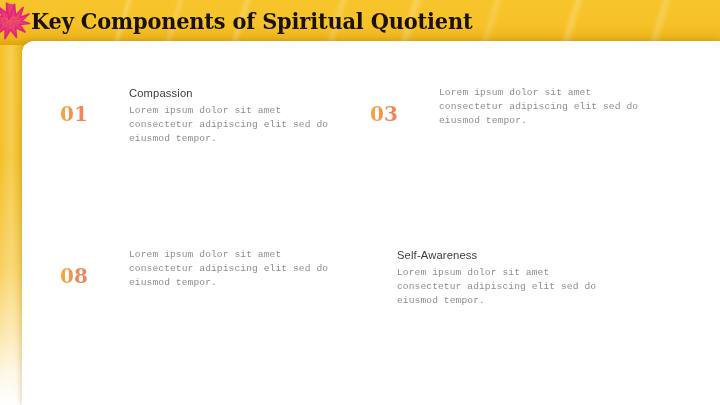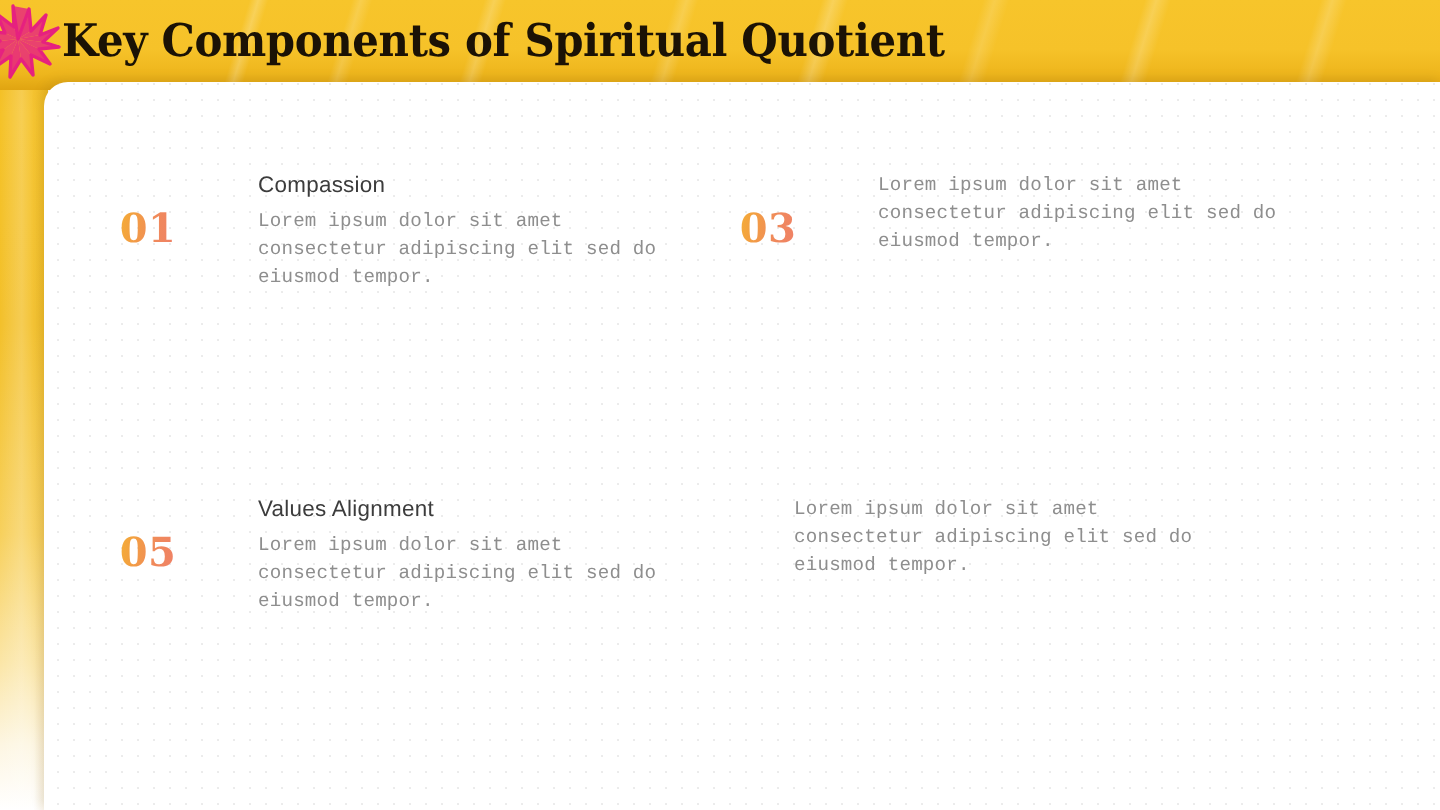--- a/index.html
+++ b/index.html
@@ -222,29 +222,29 @@
       </div>
 
       <div class="item">
         <div class="item-num">03</div>
         <div class="item-body">
           <p class="item-desc">Lorem ipsum dolor sit amet consectetur adipiscing elit sed do eiusmod tempor.</p>
         </div>
       </div>
 
       <div class="item">
-        <div class="item-num">05</div>
-        <div class="item-body">
-          <p class="item-title">Values Alignment</p>
-          <p class="item-desc">Lorem ipsum dolor sit amet consectetur adipiscing elit sed do eiusmod tempor.</p>
-        </div>
-      </div>
-
-      <div class="item">
-        <div class="item-body">
+        <div class="item-num">08</div>
+        <div class="item-body">
+          <p class="item-desc">Lorem ipsum dolor sit amet consectetur adipiscing elit sed do eiusmod tempor.</p>
+        </div>
+      </div>
+
+      <div class="item">
+        <div class="item-body">
+          <p class="item-title">Self-Awareness</p>
           <p class="item-desc">Lorem ipsum dolor sit amet consectetur adipiscing elit sed do eiusmod tempor.</p>
         </div>
       </div>
 
       <div class="item">
         <div class="item-num">05</div>
         <div class="item-body">
           <p class="item-desc">Lorem ipsum dolor sit amet consectetur adipiscing elit sed do eiusmod tempor.</p>
         </div>
       </div>

